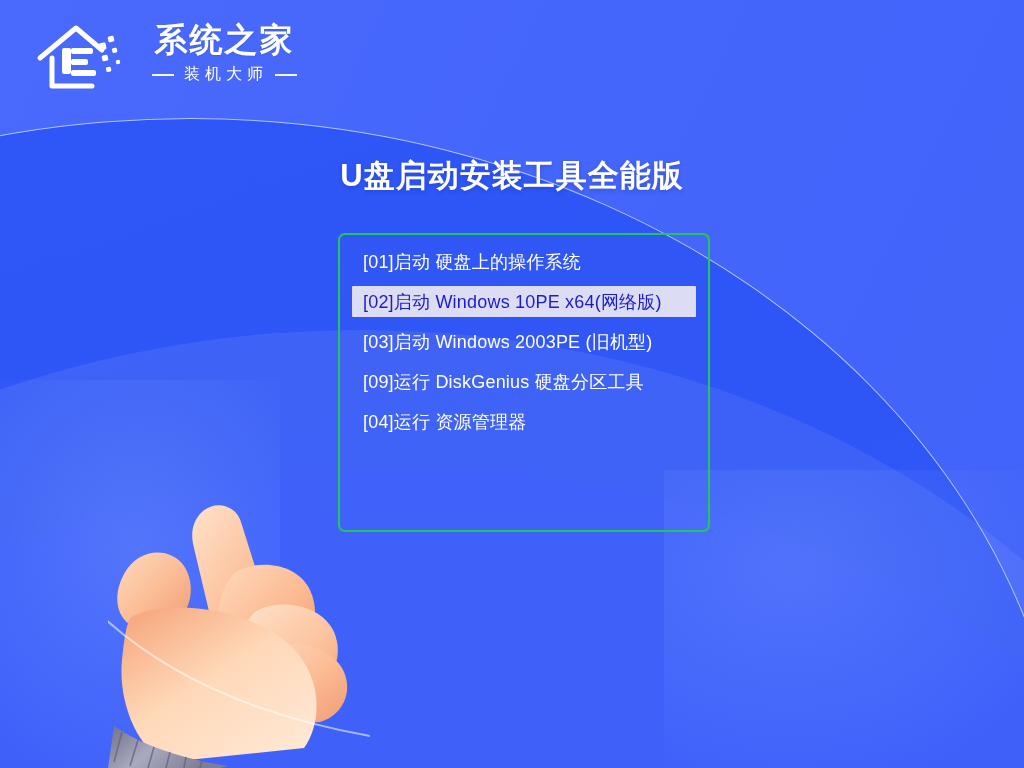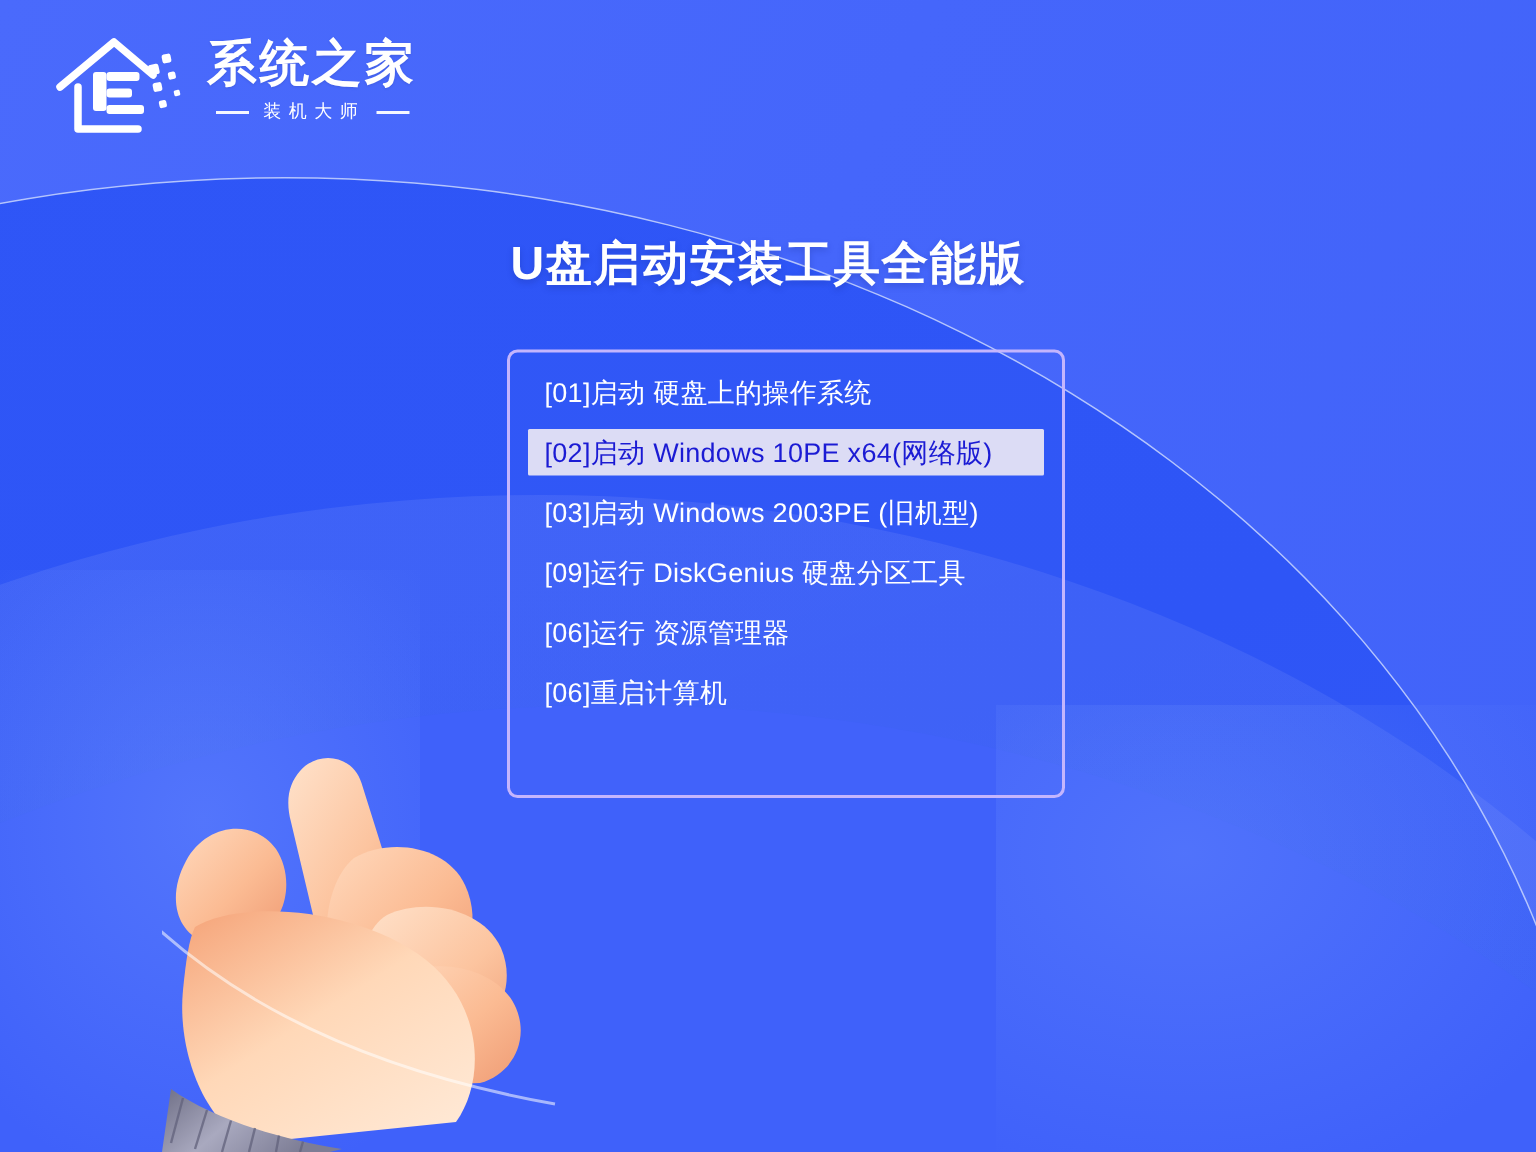--- a/index.html
+++ b/index.html
@@ -82,21 +82,21 @@
     background: radial-gradient(ellipse at 30% 30%, rgba(120,155,255,0.30), rgba(120,155,255,0) 70%);
   }
 
   
   .logo {
     position: absolute;
     left: 36px;
     top: 18px;
     display: flex;
     align-items: center;
-    gap: 6px;
+    gap: 20px;
   }
   .logo-mark { width: 96px; height: 76px; display: block; }
   .logo-text-wrap {
     display: flex;
     flex-direction: column;
     align-items: center;
     padding-bottom: 4px;
   }
   .logo-title {
     color: #ffffff;
@@ -113,21 +113,21 @@
     margin-top: 7px;
   }
   .logo-rule {
     width: 22px;
     height: 2px;
     background: #ffffff;
     opacity: 0.95;
   }
   .logo-sub {
     color: #ffffff;
-    font-size: 12px;
+    font-size: 16px;
     letter-spacing: 5px;
     font-weight: 500;
     padding-left: 3px;
   }
 
   
   .headline {
     position: absolute;
     left: 0;
     right: 0;
@@ -140,21 +140,21 @@
     text-shadow: 0 2px 4px rgba(20,40,140,0.28);
   }
 
   
   .menu-box {
     position: absolute;
     left: 338px;
     top: 233px;
     width: 372px;
     height: 299px;
-    border: 2px solid #c4b5fd;
+    border: 2px solid #22c55e;
     border-radius: 7px;
     box-sizing: border-box;
     background: rgba(255,255,255,0.01);
   }
   .menu-list {
     position: absolute;
     left: 12px;
     top: 11px;
     right: 12px;
   }
@@ -231,22 +231,21 @@
   </div>
 
   <div class="headline">U盘启动安装工具全能版</div>
 
   <div class="menu-box">
     <div class="menu-list">
       <div class="menu-item">[01]启动 硬盘上的操作系统</div>
       <div class="menu-item selected">[02]启动 Windows 10PE x64(网络版)</div>
       <div class="menu-item">[03]启动 Windows 2003PE (旧机型)</div>
       <div class="menu-item">[09]运行 DiskGenius 硬盘分区工具</div>
-      <div class="menu-item">[06]运行 资源管理器</div>
-      <div class="menu-item">[06]重启计算机</div>
+      <div class="menu-item">[04]运行 资源管理器</div>
     </div>
   </div>
 
   <div class="hand">
     <svg viewBox="0 0 300 268" xmlns="http://www.w3.org/2000/svg" aria-hidden="true">
       <defs>
         <linearGradient id="skinA" x1="0" y1="0" x2="1" y2="1">
           <stop offset="0%" stop-color="#ffd9bd"></stop>
           <stop offset="55%" stop-color="#fbbb93"></stop>
           <stop offset="100%" stop-color="#ef9b74"></stop>

